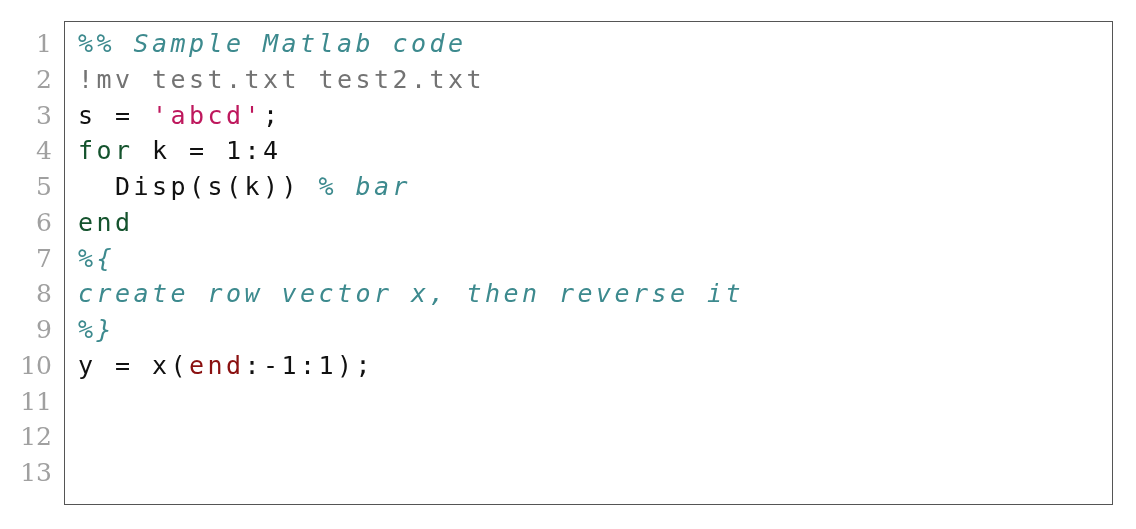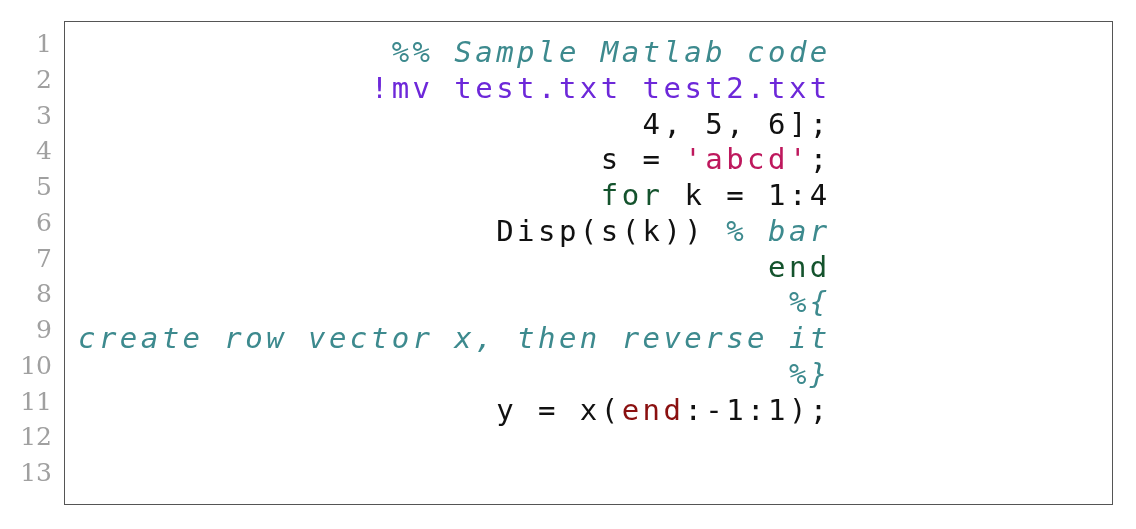--- a/index.html
+++ b/index.html
@@ -42,36 +42,35 @@
     .code {
       position: absolute;
       left: 78px;
       top: 21px;
     }
     .line {
       height: 35.75px;
       line-height: 35.75px;
       white-space: pre;
       font-family: "DejaVu Sans Mono", "Liberation Mono", monospace;
-      font-size: 29px;
+      font-size: 25px;
       letter-spacing: 3.45px;
       color: #111111;
-      padding-top: 14px;
+      padding-top: 5px;
       box-sizing: border-box;
-      text-align: right;
     }
     .comment {
       color: #3d8a8e;
       font-style: italic;
     }
     .keyword {
       color: #14532d;
     }
     .shell {
-      color: #6d28d9;
+      color: #737373;
     }
     .string {
       color: #be185d;
     }
     .endkw {
       color: #8a1010;
     }
   </style>
 </head>
 <body>
@@ -90,21 +89,20 @@
   <div class="lineno">9</div>
   <div class="lineno">10</div>
   <div class="lineno">11</div>
   <div class="lineno">12</div>
   <div class="lineno">13</div>
 </div>
 
 <div class="code">
   <div class="line"><span class="comment">%% Sample Matlab code</span></div>
   <div class="line"><span class="shell">!mv test.txt test2.txt</span></div>
-  <div class="line"><span>     4, 5, 6];</span></div>
   <div class="line"><span>s = </span><span class="string">'abcd'</span><span>;</span></div>
   <div class="line"><span class="keyword">for</span><span> k = 1:4</span></div>
   <div class="line"><span>  Disp(s(k)) </span><span class="comment">% bar</span></div>
   <div class="line"><span class="keyword">end</span></div>
   <div class="line"><span class="comment">%{</span></div>
   <div class="line"><span class="comment">create row vector x, then reverse it</span></div>
   <div class="line"><span class="comment">%}</span></div>
   <div class="line"><span>y = x(</span><span class="endkw">end</span><span>:-1:1);</span></div>
 </div>
 

